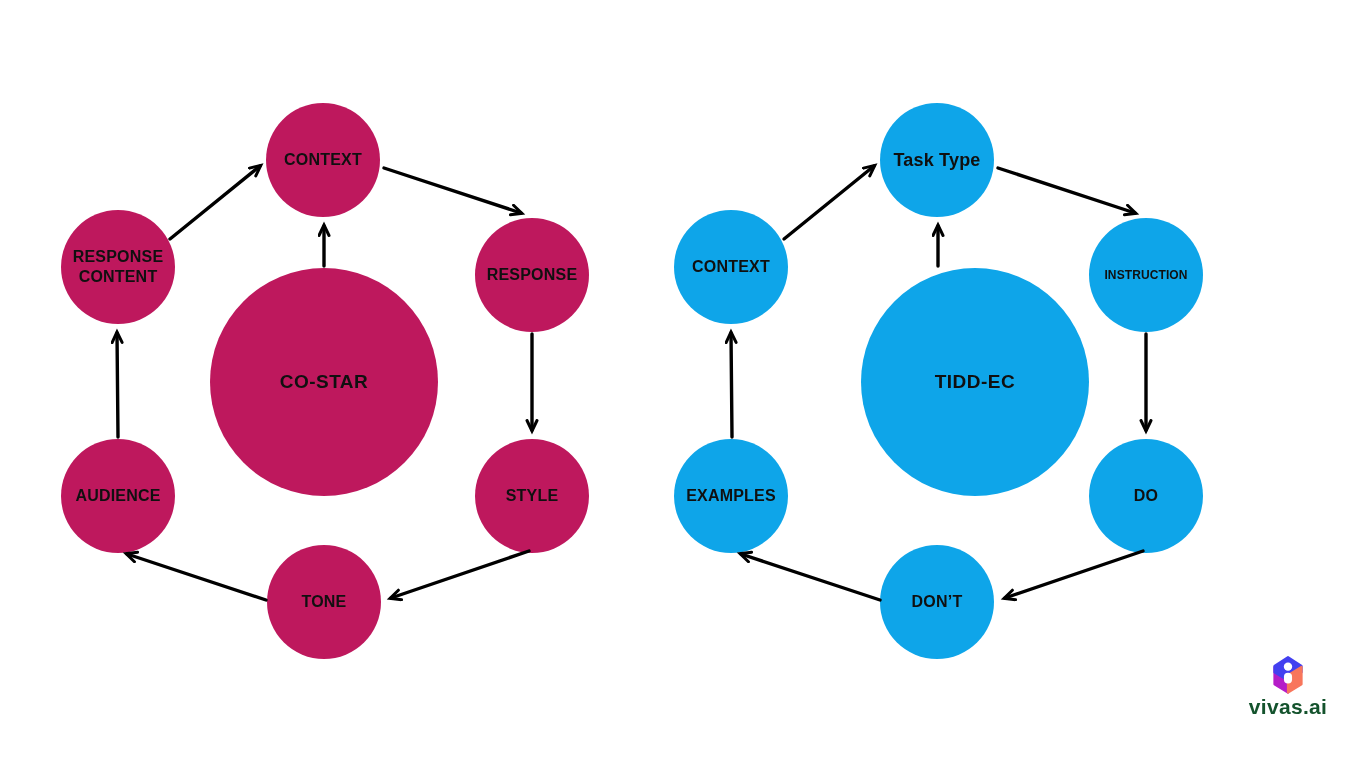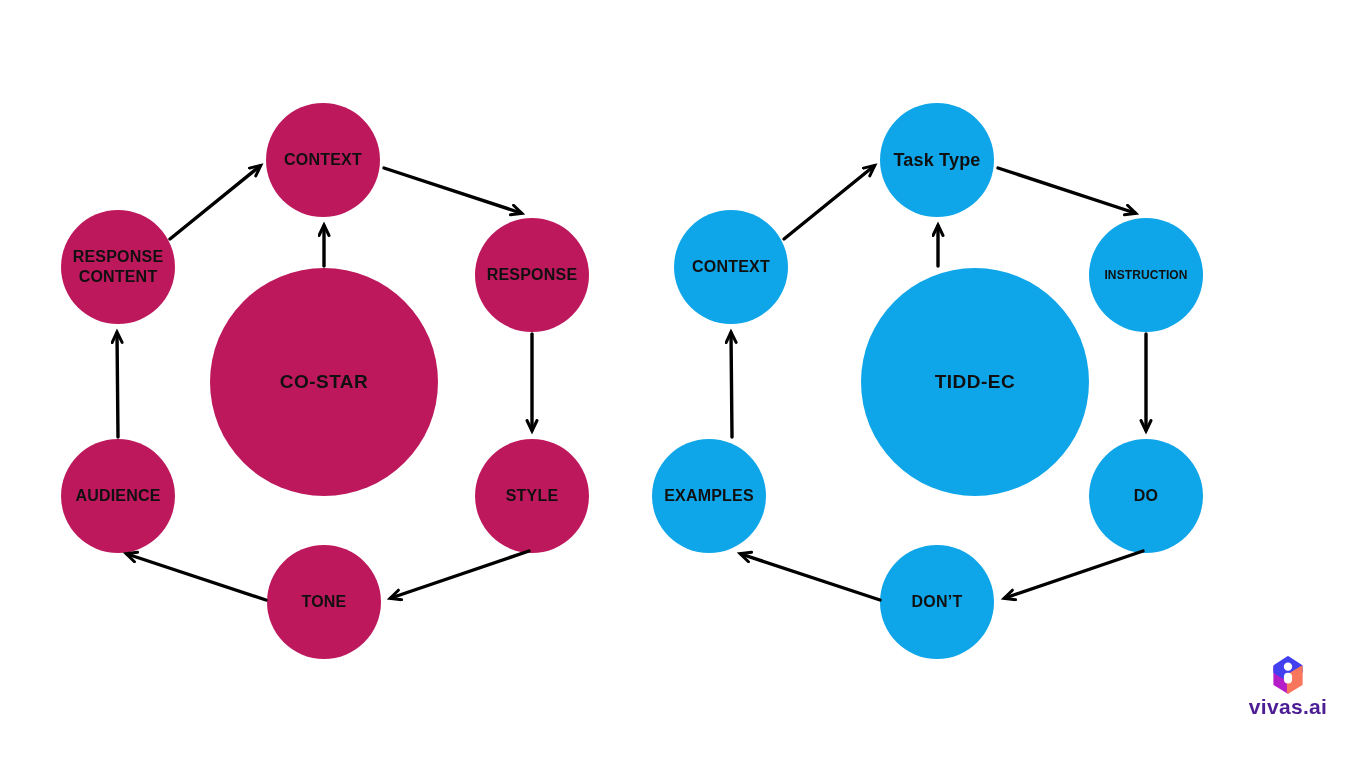--- a/index.html
+++ b/index.html
@@ -16,21 +16,21 @@
   .node.blue{background:#be185d;}
   .node.orange{background:#0ea5e9;}
   .hub{width:228px;height:228px;font-size:19px;letter-spacing:.5px;}
   .fs12{font-size:12px;letter-spacing:.1px;}
   .fs18{font-size:18px;}
   .arrows{position:absolute;left:0;top:0;pointer-events:none;}
   .logo{position:absolute;left:1240px;top:654px;width:96px;height:72px;text-align:center;}
   .logo-icon{display:block;margin:0 auto;}
   .logo-text{
     display:block;margin-top:1px;font-weight:700;font-size:21px;
-    color:#4c1d95;letter-spacing:.3px;line-height:1;
+    color:#14532d;letter-spacing:.3px;line-height:1;
   }
 </style>
 </head>
 <body>
 
 <div class="canvas">
 
   <div>
     <div class="node blue hub" style="left:210px;top:268px;">CO-STAR</div>
 
@@ -49,21 +49,21 @@
 
   <div>
     <div class="node orange hub" style="left:861px;top:268px;">TIDD-EC</div>
 
     <div class="node orange fs18" style="left:880px;top:103px;">Task Type</div>
 
     <div class="node orange" style="left:674px;top:210px;">CONTEXT</div>
 
     <div class="node orange fs12" style="left:1089px;top:218px;">INSTRUCTION</div>
 
-    <div class="node orange" style="left:652px;top:439px;">EXAMPLES</div>
+    <div class="node orange" style="left:674px;top:439px;">EXAMPLES</div>
 
     <div class="node orange" style="left:1089px;top:439px;">DO</div>
 
     <div class="node orange" style="left:880px;top:545px;">DON’T</div>
   </div>
 
   <svg class="arrows" width="1358" height="764" viewBox="0 0 1358 764">
     <defs>
       <marker id="ah" markerWidth="16" markerHeight="16" refX="11" refY="6.5" orient="auto" markerUnits="userSpaceOnUse">
         <path d="M1.5,1.5 L12,6.5 L1.5,11.5" fill="none" stroke="#000000" stroke-width="3" stroke-linecap="round" stroke-linejoin="miter"></path>

